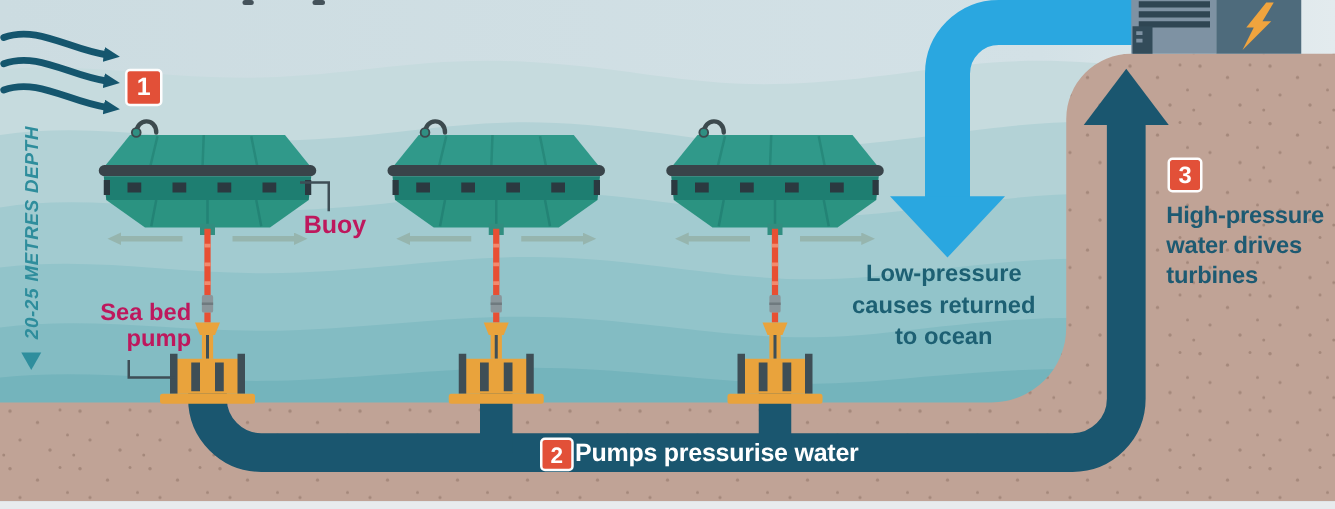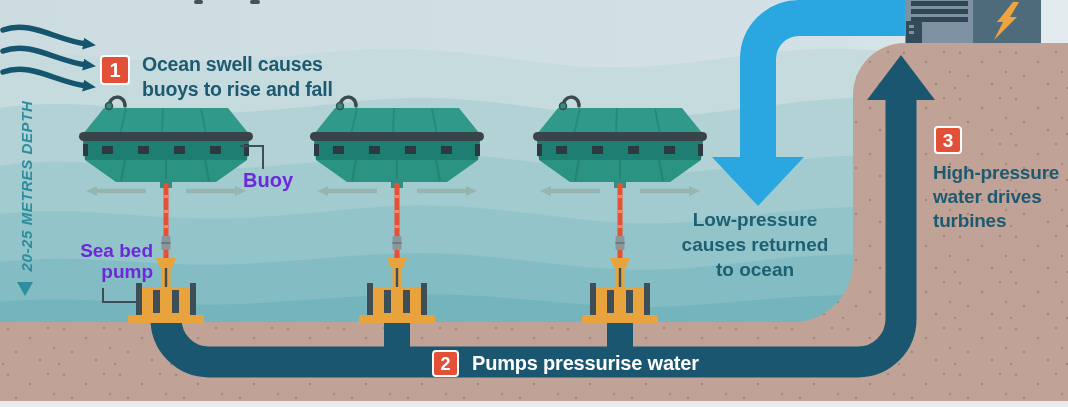--- a/index.html
+++ b/index.html
@@ -4,21 +4,21 @@
 <style>
   html,body{margin:0;padding:0;background:#fff}
   .stage{position:relative;width:1068px;height:407px;overflow:hidden;
          font-family:"Liberation Sans",sans-serif;background:#cfdee3}
   svg.scene{position:absolute;left:0;top:0;display:block}
   .txt{position:absolute;white-space:pre-line}
   .badge{position:absolute;display:flex;align-items:center;justify-content:center;
          background:#e25038;border:2px solid #fdfdfd;border-radius:4px;color:#fff;
          font-weight:700;box-sizing:border-box;line-height:1}
   .step-text{color:#1d5a72;font-weight:700;font-size:19.5px;line-height:25px;letter-spacing:-0.2px}
-  .dark-label{color:#6d28d9;font-weight:700;font-size:20px;line-height:21px}
+  .dark-label{color:#be185d;font-weight:700;font-size:20px;line-height:21px}
   .pipe-label{color:#ffffff;font-weight:700;font-size:20px;letter-spacing:-0.2px}
   .low-label{color:#1d6073;font-weight:700;font-size:19px;line-height:25px;text-align:center}
   .depth{position:absolute;left:26px;top:186px;transform:translate(-50%,-50%) rotate(-90deg);
          color:#2e8d9c;font-size:15px;font-weight:700;font-style:italic;
          letter-spacing:0.6px;white-space:nowrap}
 </style>
 </head>
 <body>
 
 <div class="stage">
@@ -155,30 +155,28 @@
 
     <polygon points="17,282 33,282 25,296" fill="#2f8e9d"></polygon>
 
     <g fill="#44525a">
       <rect x="194" y="0" width="9" height="4" rx="2"></rect>
       <rect x="250" y="0" width="10" height="4" rx="2"></rect>
     </g>
   </svg>
 
   <div class="badge" style="left:100px;top:55px;width:30px;height:30px;font-size:20px">1</div>
-  <div class="txt step-text" style="left:142px;top:52px">Ocean swell causes
-buoys to rise and fall</div>
 
   <div class="txt dark-label" style="left:243px;top:170px">Buoy</div>
 
   <div class="txt dark-label" style="left:57px;top:240px;width:96px;text-align:right;font-size:19px">Sea bed
 pump</div>
 
   <div class="badge" style="left:432px;top:350px;width:27px;height:27px;font-size:18px">2</div>
-  <div class="txt pipe-label" style="left:472px;top:352px">Pumps pressurise water</div>
+  <div class="txt pipe-label" style="left:460px;top:352px">Pumps pressurise water</div>
 
   <div class="txt low-label" style="left:670px;top:207px;width:170px">Low-pressure
 causes returned
 to ocean</div>
 
   <div class="badge" style="left:934px;top:126px;width:28px;height:28px;font-size:19px">3</div>
   <div class="txt step-text" style="left:933px;top:161px;font-size:19px;line-height:24px">High-pressure
 water drives
 turbines</div>
 

